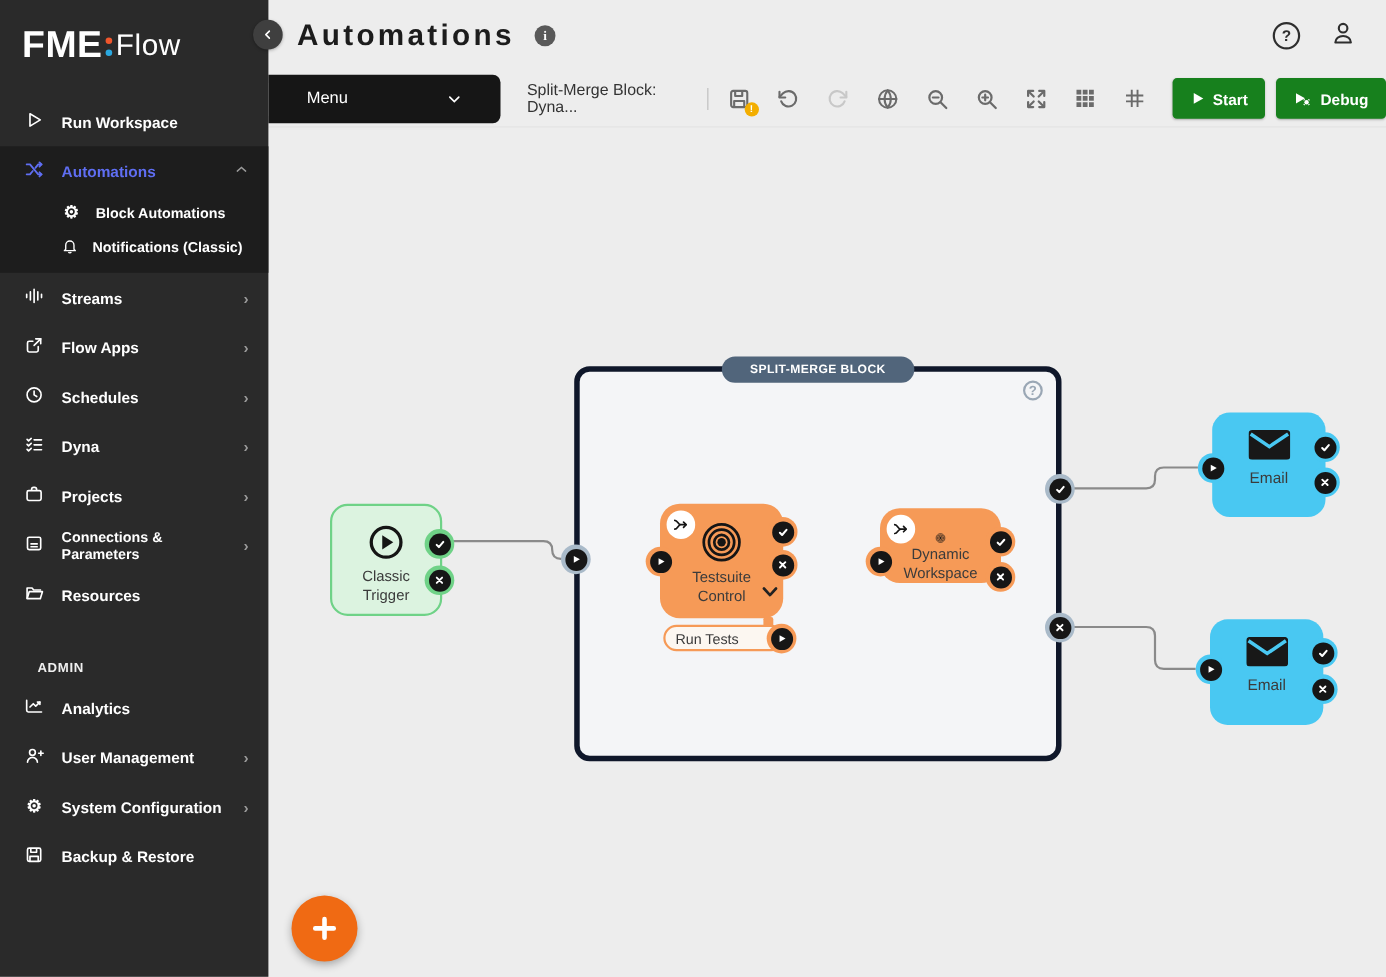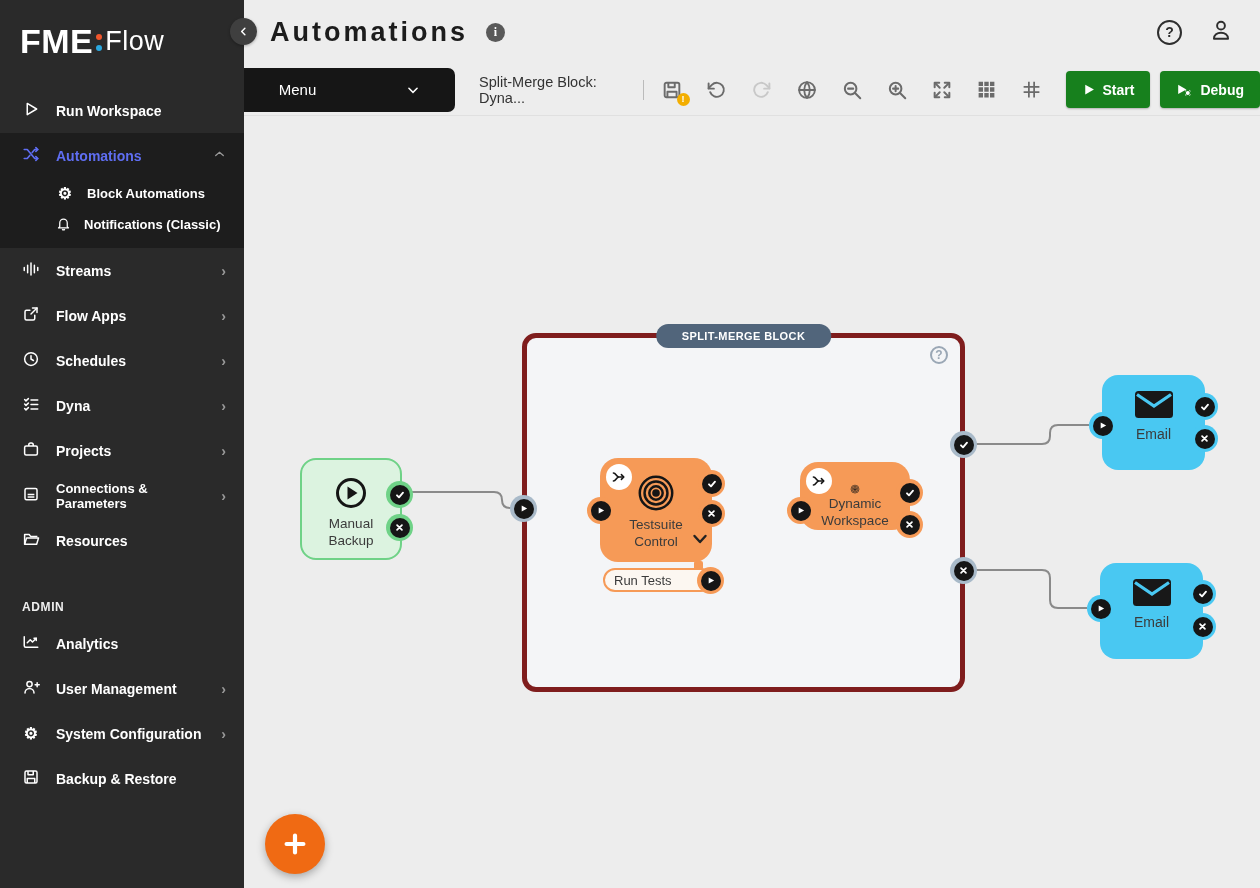--- a/index.html
+++ b/index.html
@@ -19,21 +19,21 @@
     font-size:14px; font-weight:600; cursor:pointer; }
   .nav-row .lbl { margin-left:16px; flex:1; }
   .nav-row svg, .sub-row svg { flex:0 0 auto; }
   .chev { color:#9a9a9a; font-size:14px; }
   .group { background:#1d1d1d; padding-bottom:8px; }
   .accent { color:#5f6ef2; }
   .accent-light { color:#7d88f8; }
   .sub-row { display:flex; align-items:center; height:31px; padding-left:56px;
     font-size:13px; font-weight:600; cursor:pointer; }
   .sub-row .lbl { margin-left:13px; }
-  .admin-heading { margin-top:30px; height:28px; padding-left:22px; font-size:12px;
+  .admin-heading { margin-top:30px; height:28px; padding-left:34px; font-size:12px;
     font-weight:700; letter-spacing:.6px; color:#efefef; display:flex; align-items:center;text-align:center; }
   .uicon { font-size:16px; line-height:1; width:18px; text-align:center; }
 
   
   .collapse-btn { position:absolute; left:230px; top:18px; width:27px; height:27px;
     border-radius:50%; background:#3f3f3f; z-index:40; display:flex; align-items:center;
     justify-content:center; cursor:pointer; box-shadow:0 1px 3px rgba(0,0,0,.3); }
 
   
   .main { position:absolute; left:244px; top:0; width:1016px; height:888px; background:#ededed; }
@@ -64,21 +64,21 @@
   .run-btns { display:flex; gap:10px; margin-left:22px; }
   .green-btn { height:37px; padding:0 16px; background:#17801d; border:none; border-radius:4px;
     color:#fff; font-size:14px; font-weight:700; display:flex; align-items:center; gap:8px;
     cursor:pointer; font-family:"Liberation Sans", sans-serif; box-shadow:0 1px 2px rgba(0,0,0,.25); }
 
   
   .canvas { position:relative; width:1016px; height:771px; background:#ededed; overflow:hidden; }
   .wires { position:absolute; left:0; top:0; pointer-events:none; }
 
   .smblock { position:absolute; left:278px; top:217px; width:443px; height:359px;
-    background:#f4f5f7; border:5px solid #7f1d1d; border-radius:14px; }
+    background:#f4f5f7; border:5px solid #0f172a; border-radius:14px; }
   .smblock-label { position:absolute; left:50%; top:-14px; transform:translateX(-50%);
     background:#51657b; color:#fff; font-size:11px; font-weight:700; letter-spacing:.4px;
     padding:6px 26px; border-radius:12px; white-space:nowrap; }
   .smblock-q { position:absolute; right:12px; top:8px; width:18px; height:18px; border-radius:50%;
     border:2px solid #9aa7b5; color:#9aa7b5; font-size:12px; font-weight:800;
     display:flex; align-items:center; justify-content:center; }
 
   .node { position:absolute; border-radius:16px; display:flex; flex-direction:column;
     align-items:center; justify-content:flex-start; cursor:pointer; }
   .node .nlabel { font-size:13.5px; color:#3b3b3b; text-align:center; line-height:1.25;
@@ -429,21 +429,21 @@
             <path d="M5 5l8 8M13 5l-8 8"></path>
           </svg>
         </span>
     </div>
 
     <div class="node node-mt">
       <svg width="34" height="34" viewBox="0 0 34 34">
           <circle cx="17" cy="17" r="13.5" fill="none" stroke="#151515" stroke-width="3"></circle>
           <path d="M13.5 10.5l10 6.5-10 6.5z" fill="#151515"></path>
         </svg>
-      <div class="nlabel" style="margin-top:6px; width:70px;">Manual Backup</div>
+      <div class="nlabel" style="margin-top:6px; width:70px;">Classic Trigger</div>
       <div class="port ring-green" style="right:-13px; top:21px;">
         <span class="core">
             <svg width="12" height="12" viewBox="0 0 18 18" fill="none" stroke="#fff" stroke-width="2.8" stroke-linecap="round" stroke-linejoin="round">
               <path d="M4.5 9.5l3 3 6-7"></path>
             </svg>
           </span>
       </div>
       <div class="port ring-green" style="right:-13px; top:54px;">
         <span class="core">
             <svg width="11" height="11" viewBox="0 0 18 18" fill="none" stroke="#fff" stroke-width="2.8" stroke-linecap="round">

